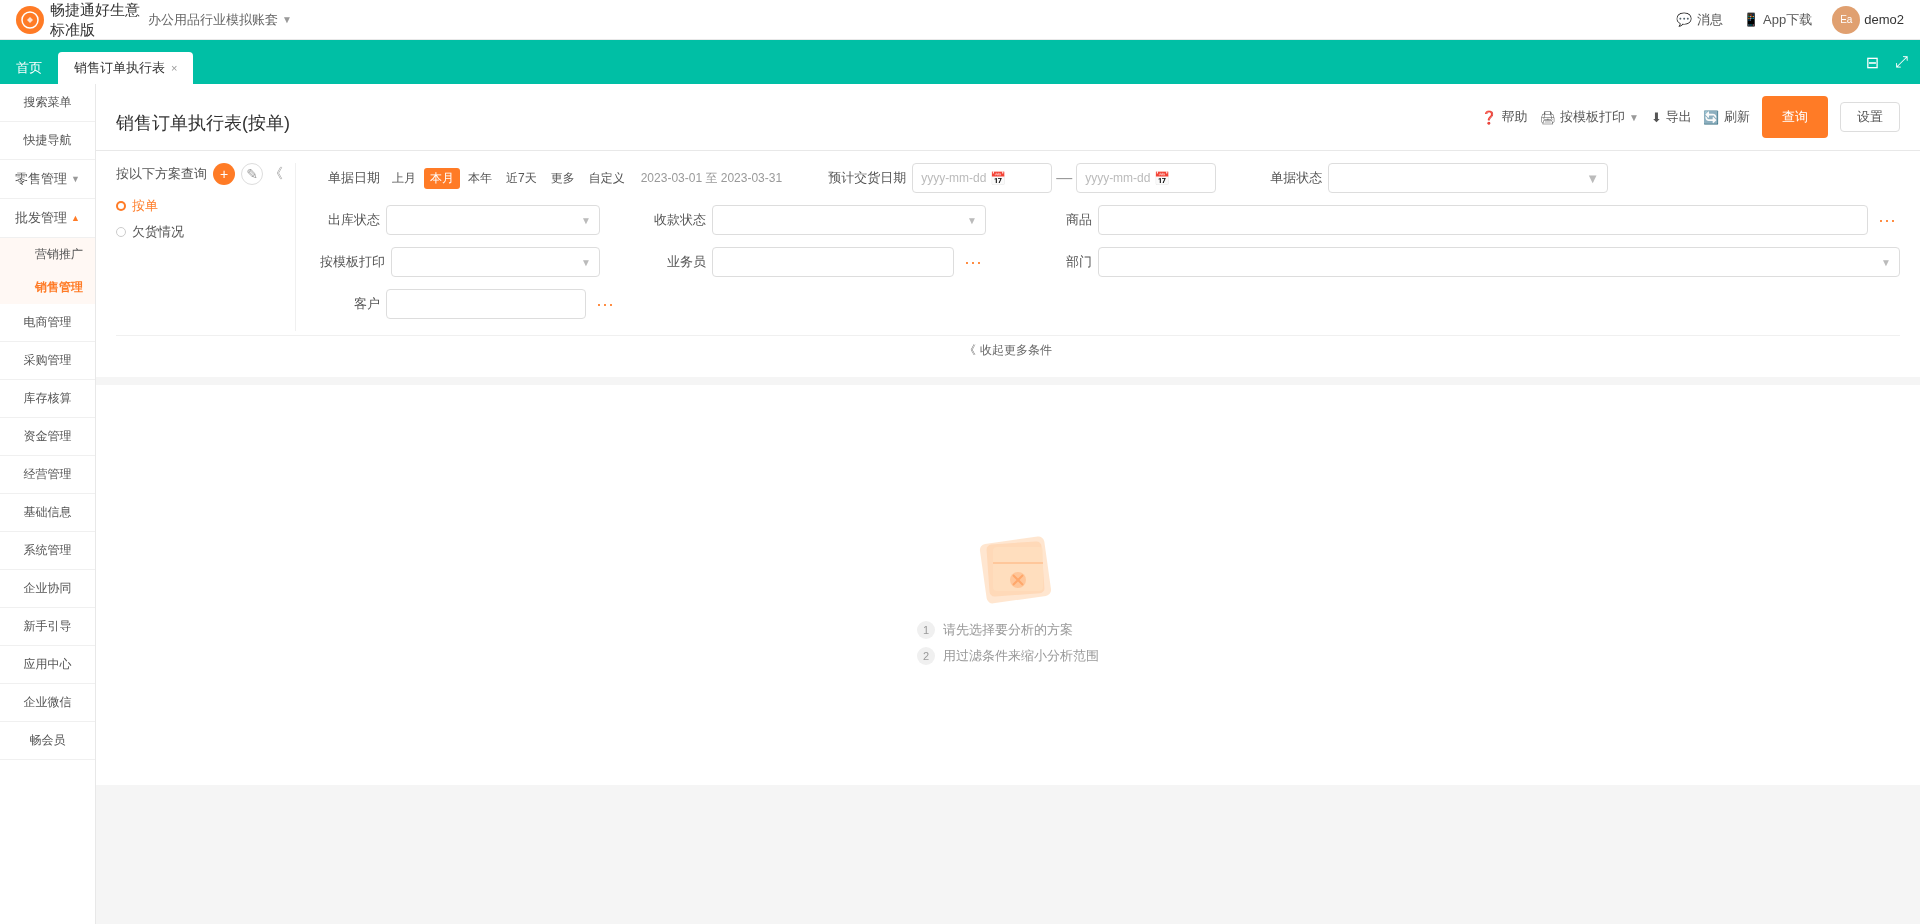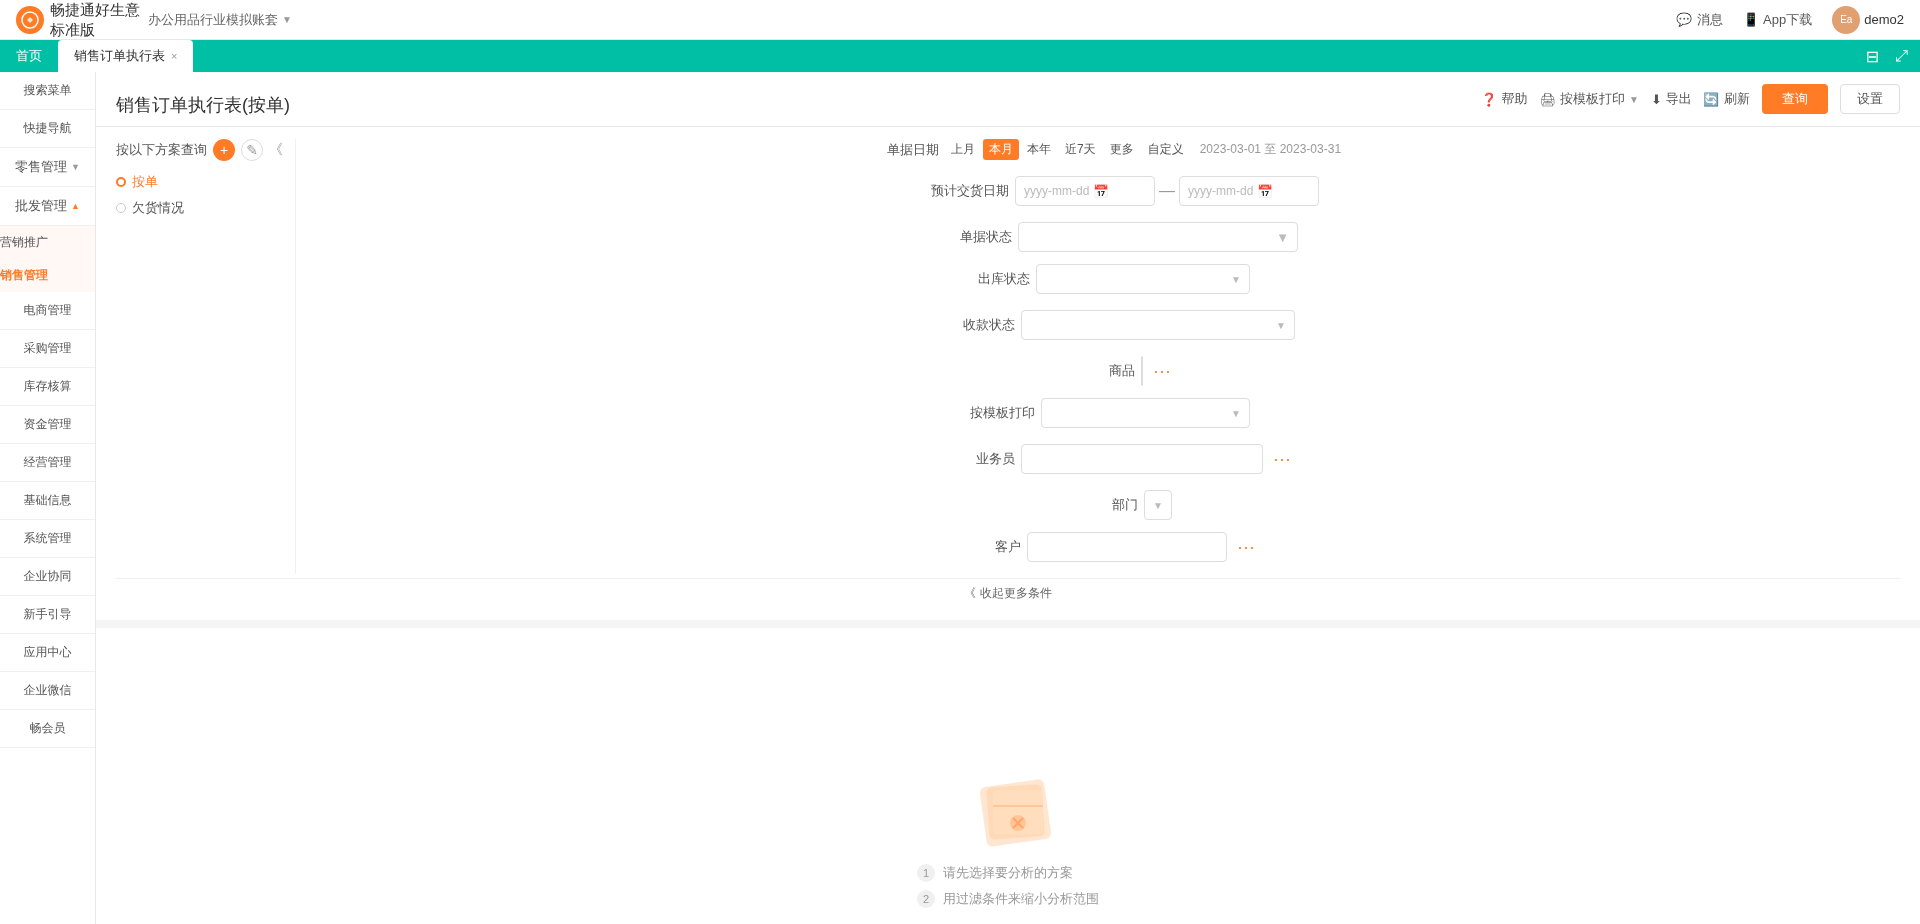--- a/index.html
+++ b/index.html
@@ -51,21 +51,21 @@
       background: #e0a070;
       border-radius: 50%;
       overflow: hidden;
       display: flex; align-items: center; justify-content: center;
       font-size: 10px; color: #fff;
     }
     .user-name { font-size: 13px; color: #333; }
 
     
     .tab-bar {
-      height: 32px;
+      height: 44px;
       background: #00bfa5;
       display: flex;
       align-items: flex-end;
       padding-left: 0;
       flex-shrink: 0;
     }
     .tab-item {
       height: 32px;
       display: flex; align-items: center;
       padding: 0 16px;
@@ -127,22 +127,22 @@
       border-bottom: 1px solid #f0f0f0;
     }
     .sidebar-item.section-header {
       display: flex; align-items: center; justify-content: center;
       gap: 4px; font-size: 13px; font-weight: 500;
     }
     .sidebar-sub {
       background: #fff8f4;
     }
     .sidebar-sub-item {
-      padding: 8px 0;
-      text-align: left;
+      padding: 8px 12px;
+      text-align: right;
       font-size: 12px;
       color: #555;
       cursor: pointer;
     }
     .sidebar-sub-item.active { color: #ff7b26; font-weight: bold; }
 
     
     .content-area {
       flex: 1;
       overflow: hidden;
@@ -178,21 +178,21 @@
       display: flex; align-items: center; gap: 12px; padding-bottom: 12px;
     }
     .header-btn {
       display: flex; align-items: center; gap: 4px;
       font-size: 13px; color: #555; cursor: pointer;
     }
     .btn-primary {
       background: #ff7b26;
       color: #fff;
       border: none;
-      padding: 6px 20px;
+      padding: 12px 20px;
       border-radius: 4px;
       font-size: 13px;
       cursor: pointer;
     }
     .btn-secondary {
       background: #fff;
       color: #555;
       border: 1px solid #ddd;
       padding: 5px 16px;
       border-radius: 4px;
@@ -266,21 +266,20 @@
     
     .filter-area {
       flex: 1;
       padding-left: 20px;
     }
     .filter-row {
       display: flex;
       align-items: center;
       gap: 16px;
       margin-bottom: 12px;
-      flex-direction: column;
     }
     .filter-label {
       font-size: 13px;
       color: #555;
       min-width: 60px;
       text-align: right;
       flex-shrink: 0;
     }
     .date-range {
       display: flex; align-items: center; gap: 4px;

